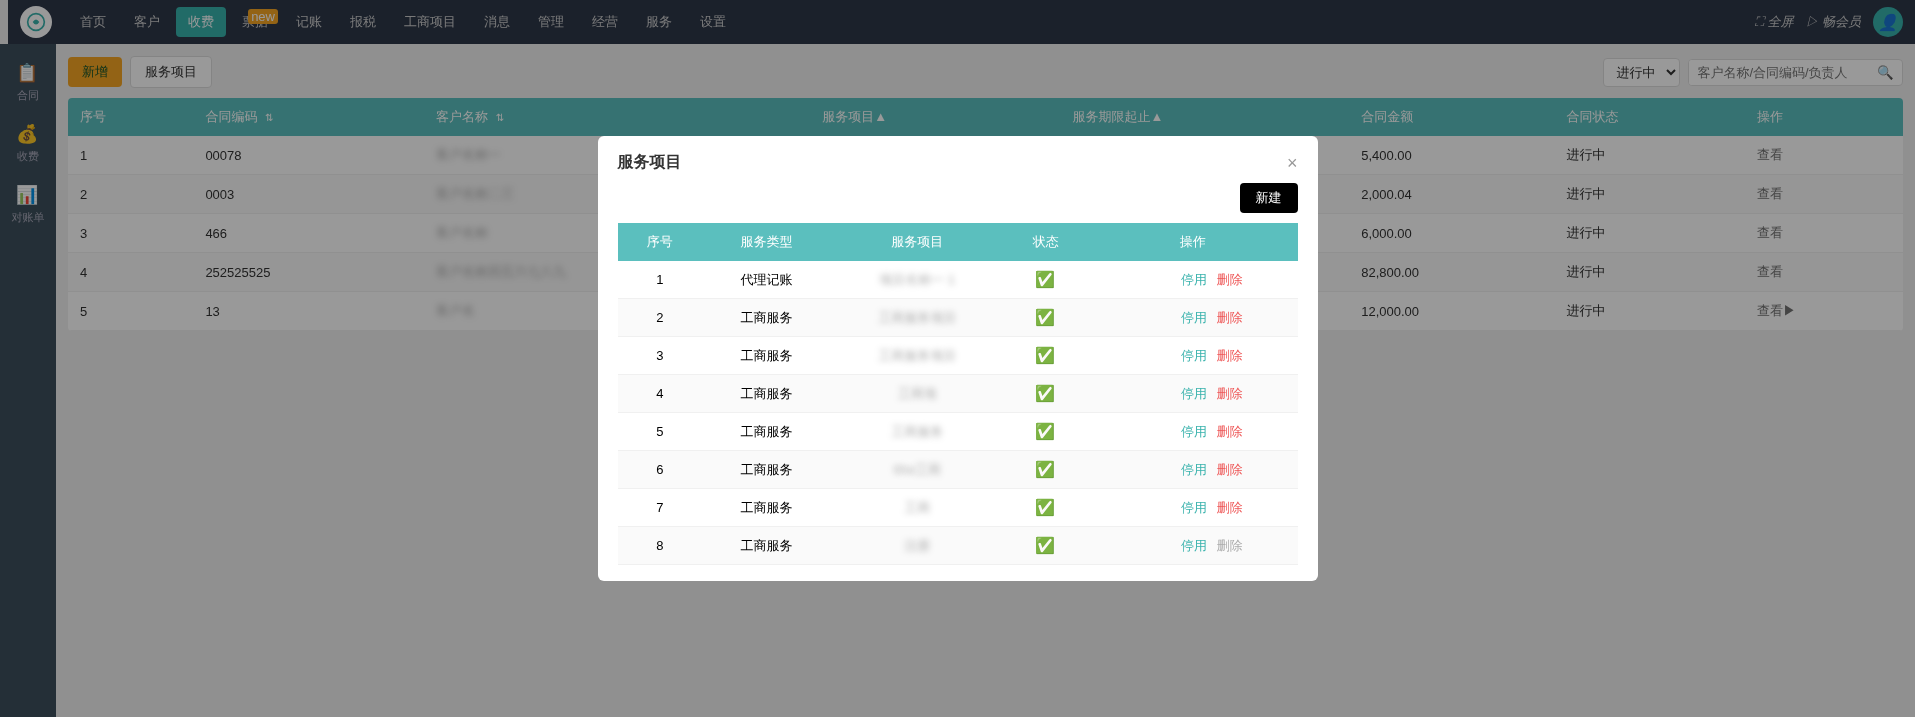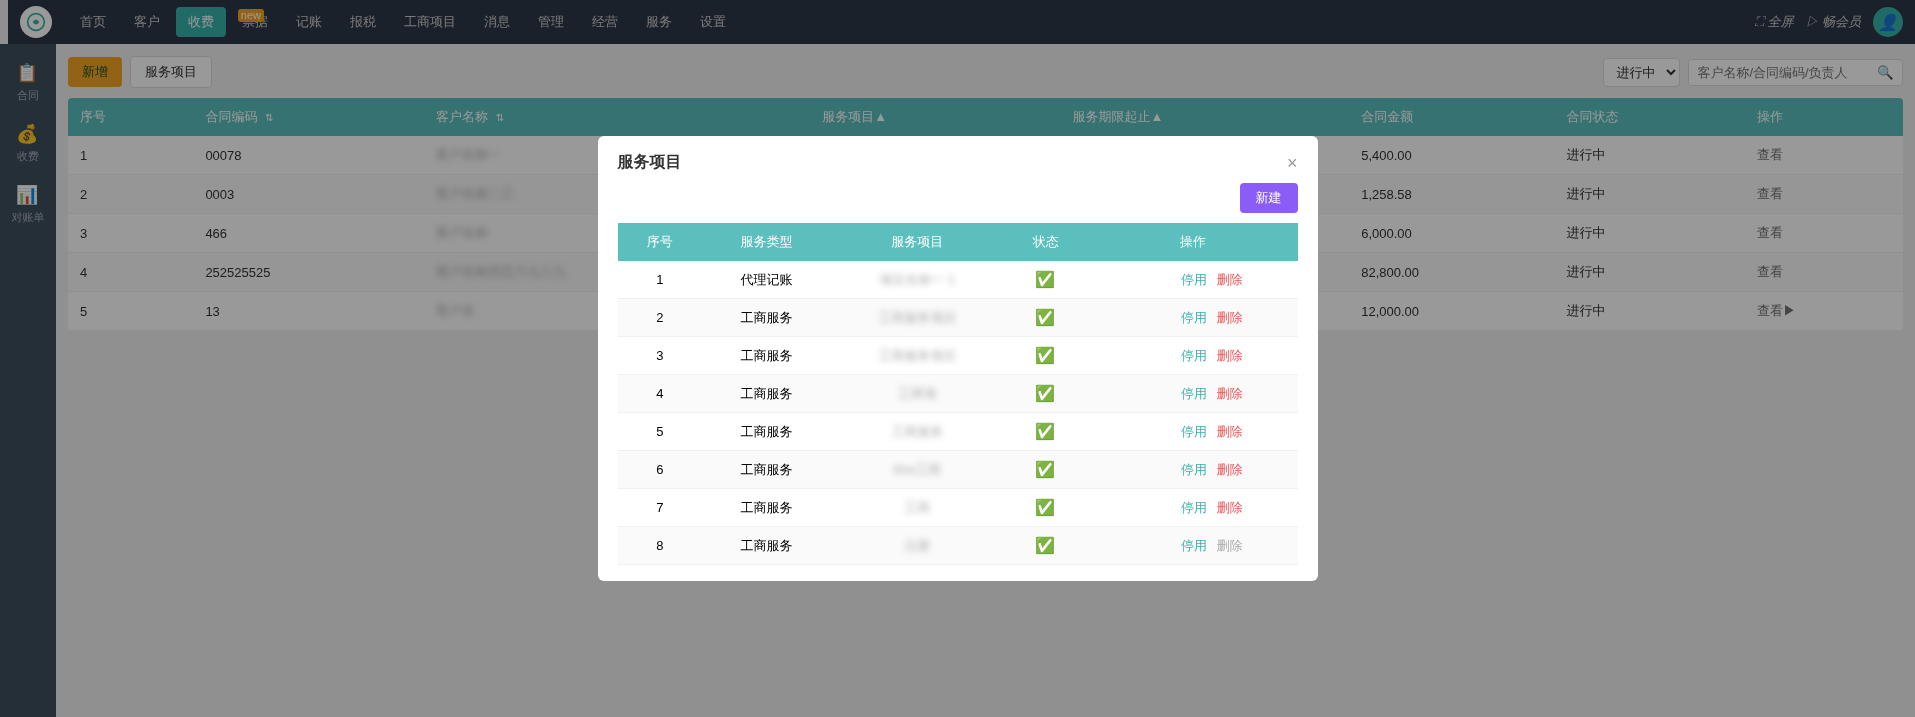--- a/index.html
+++ b/index.html
@@ -17,22 +17,22 @@
       margin-right: 16px; flex-shrink: 0;
     }
     .top-nav .logo svg { width: 20px; height: 20px; }
     .nav-items { display: flex; align-items: center; gap: 4px; flex: 1; }
     .nav-item {
       padding: 6px 12px; cursor: pointer; color: #ccc; border-radius: 4px;
       font-size: 13px; position: relative; white-space: nowrap;
     }
     .nav-item.active { background: #38b2ac; color: #fff; }
     .nav-badge {
-      position: absolute; top: 2px; right: 16px;
-      background: #f6a623; color: #fff; font-size: 11px;
+      position: absolute; top: 2px; right: 2px;
+      background: #f6a623; color: #fff; font-size: 13px;
       padding: 1px 3px; border-radius: 3px; line-height: 1;
     }
     .top-nav-right {
       display: flex; align-items: center; gap: 12px; color: #ccc; font-size: 13px; font-style: italic;
     }
     .top-nav-right .avatar {
       width: 30px; height: 30px; background: #38b2ac; border-radius: 50%;
       display: flex; align-items: center; justify-content: center; color: #fff; font-size: 16px;
     }
 
@@ -105,21 +105,21 @@
     }
     .modal-header {
       padding: 16px 20px 10px; font-size: 16px; font-weight: bold; color: #333;
       display: flex; align-items: center; justify-content: space-between;
     }
     .modal-close {
       cursor: pointer; color: #999; font-size: 18px; background: none; border: none; line-height: 1;
     }
     .modal-toolbar { padding: 0 20px 10px; display: flex; justify-content: flex-end; }
     .btn-modal-new {
-      background: #8b5cf6; color: #fff; border: none; padding: 6px 16px;
+      background: #000000; color: #fff; border: none; padding: 6px 16px;
       border-radius: 4px; cursor: pointer; font-size: 13px;
     }
     .modal-table-wrap { padding: 0 20px 16px; overflow-y: auto; flex: 1; }
     .modal-table { width: 100%; border-collapse: collapse; }
     .modal-table th {
       background: #5bbfbe; color: #fff; padding: 10px 12px; text-align: center;
       font-weight: normal; font-size: 13px;
     }
     .modal-table td { padding: 9px 12px; border-bottom: 1px solid #f0f0f0; text-align: center; font-size: 13px; }
     .modal-table tr:nth-child(even) td { background: #fafafa; }
@@ -220,21 +220,21 @@
             <td>5,400.00</td>
             <td class="status-active">进行中</td>
             <td><span class="action-link">查看</span></td>
           </tr>
           <tr>
             <td>2</td>
             <td>0003</td>
             <td><span class="blurred">客户名称二三</span></td>
             <td>小规模记账</td>
             <td>202305-202404</td>
-            <td>1,258.58</td>
+            <td>2,000.04</td>
             <td class="status-active">进行中</td>
             <td><span class="action-link">查看</span></td>
           </tr>
           <tr>
             <td>3</td>
             <td>466</td>
             <td><span class="blurred">客户名称</span></td>
             <td>小规模记账</td>
             <td>202305-202404</td>
             <td>6,000.00</td>

